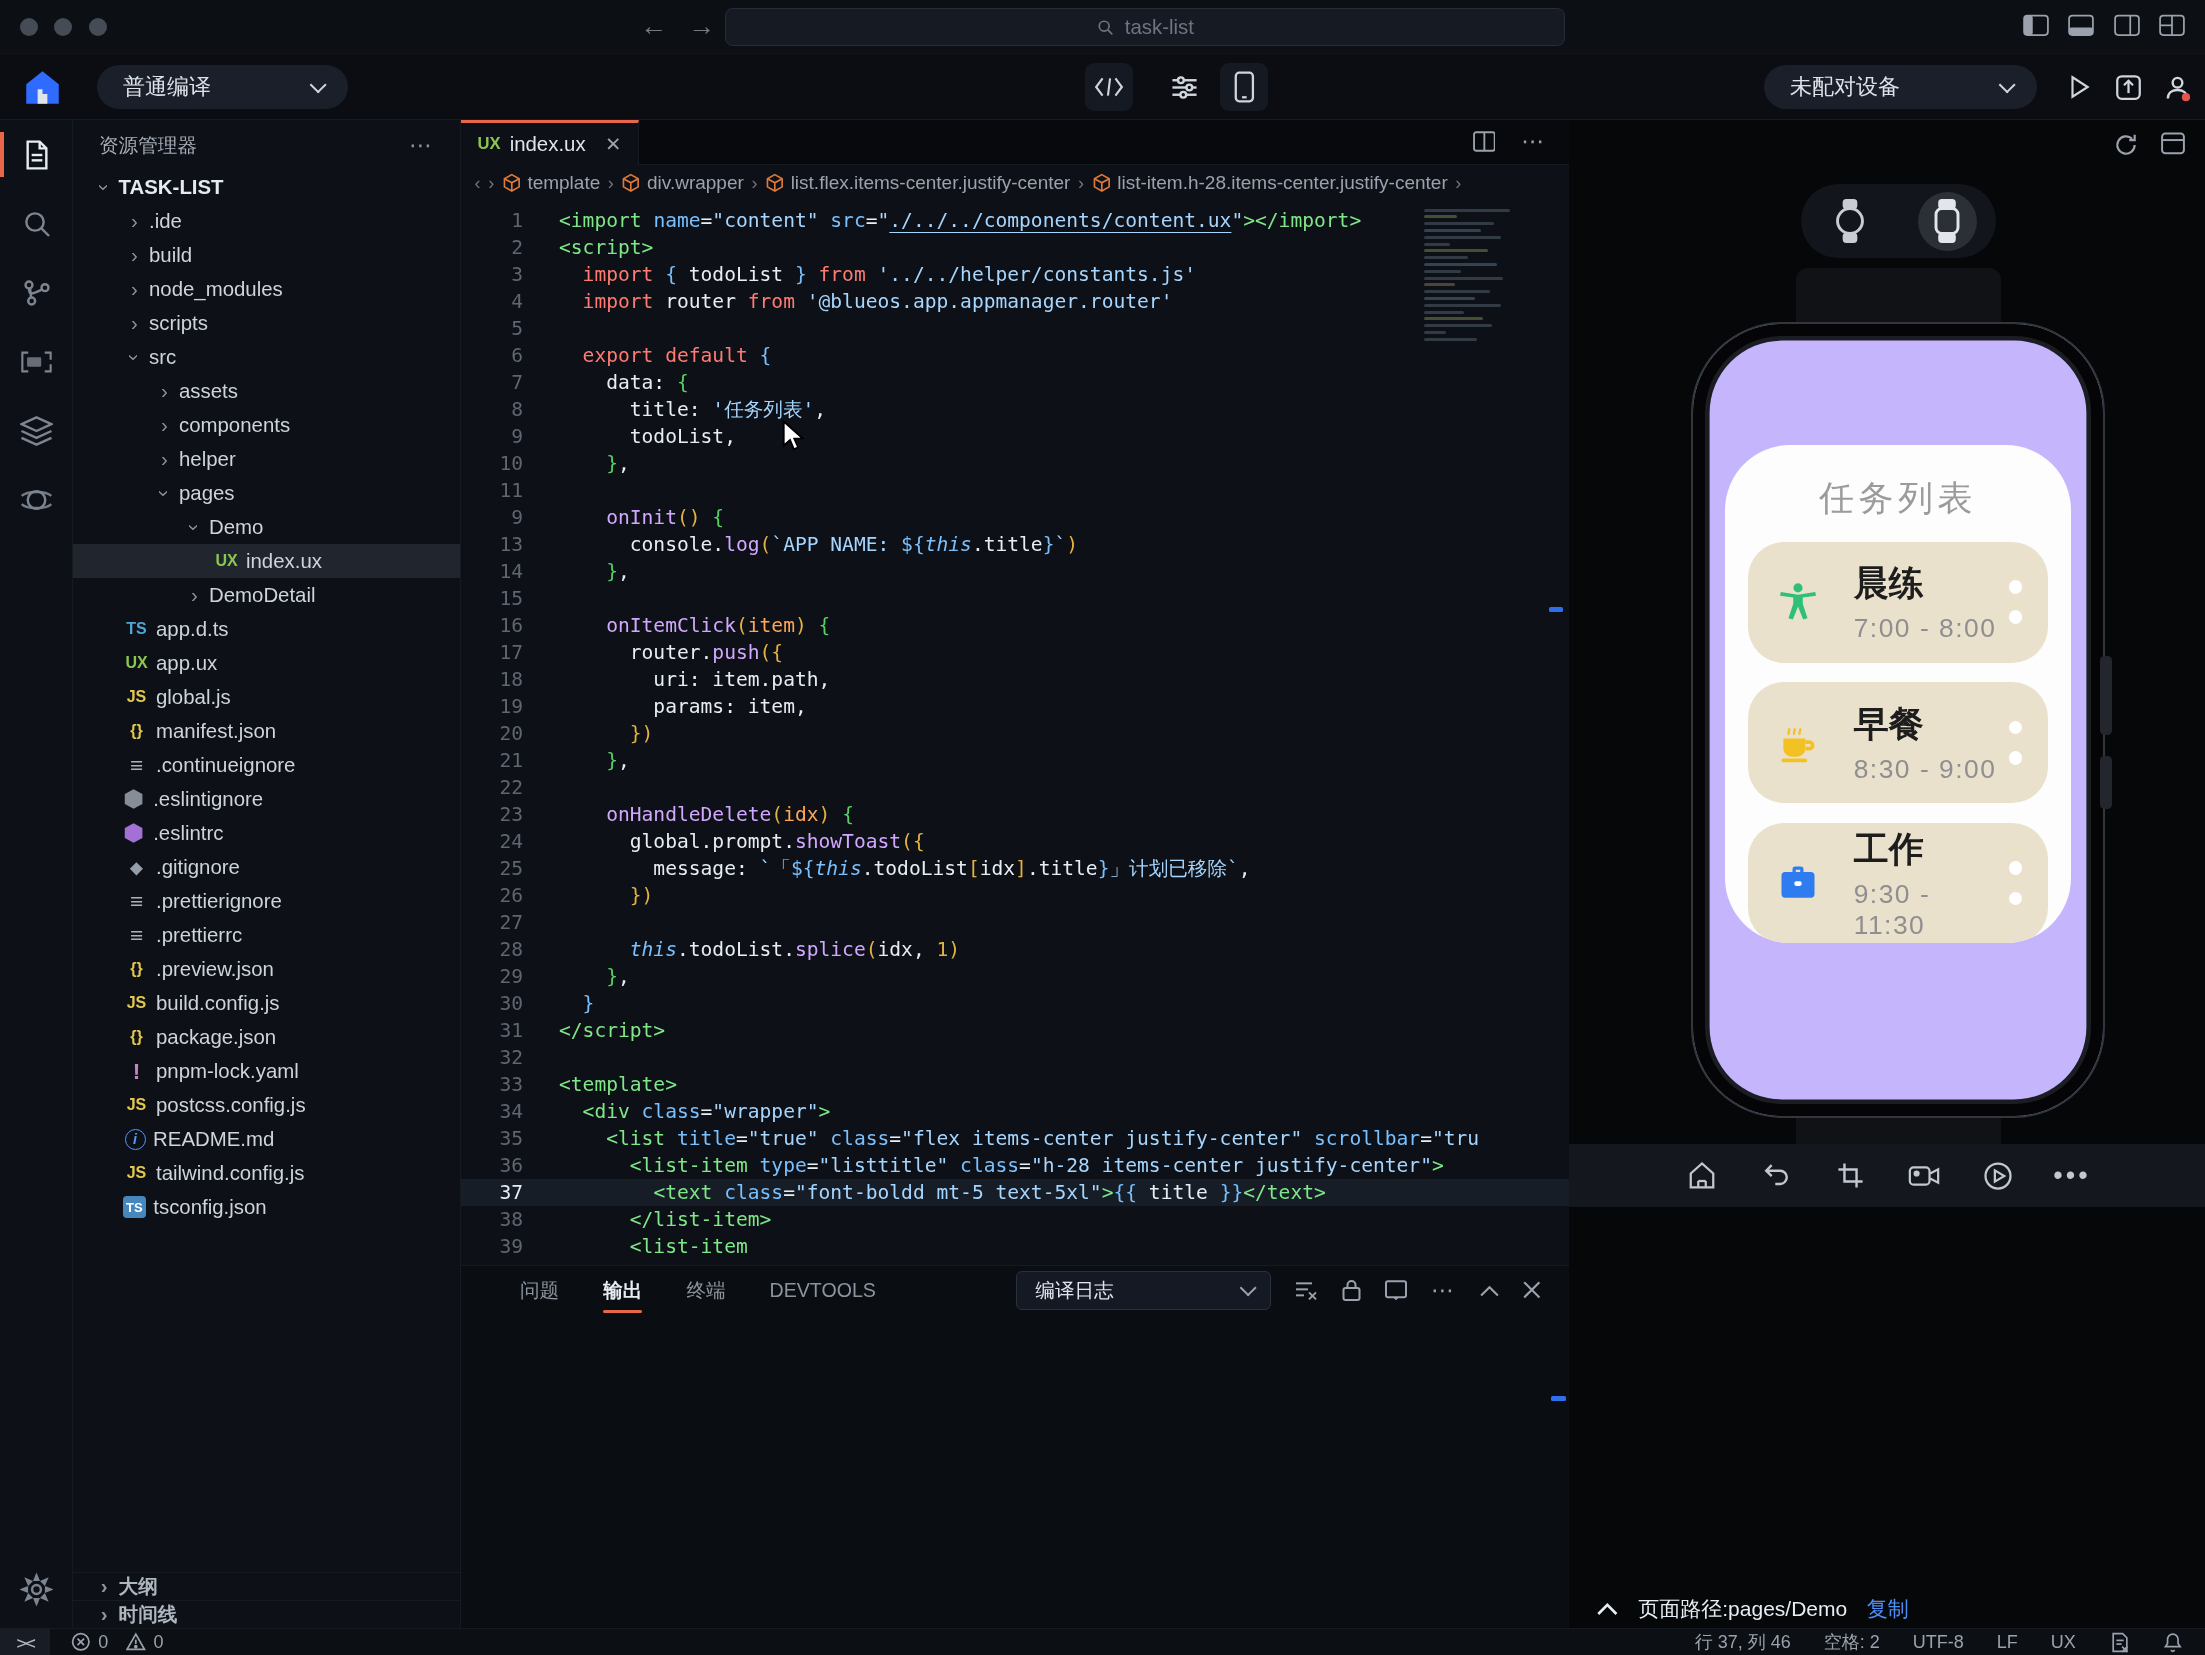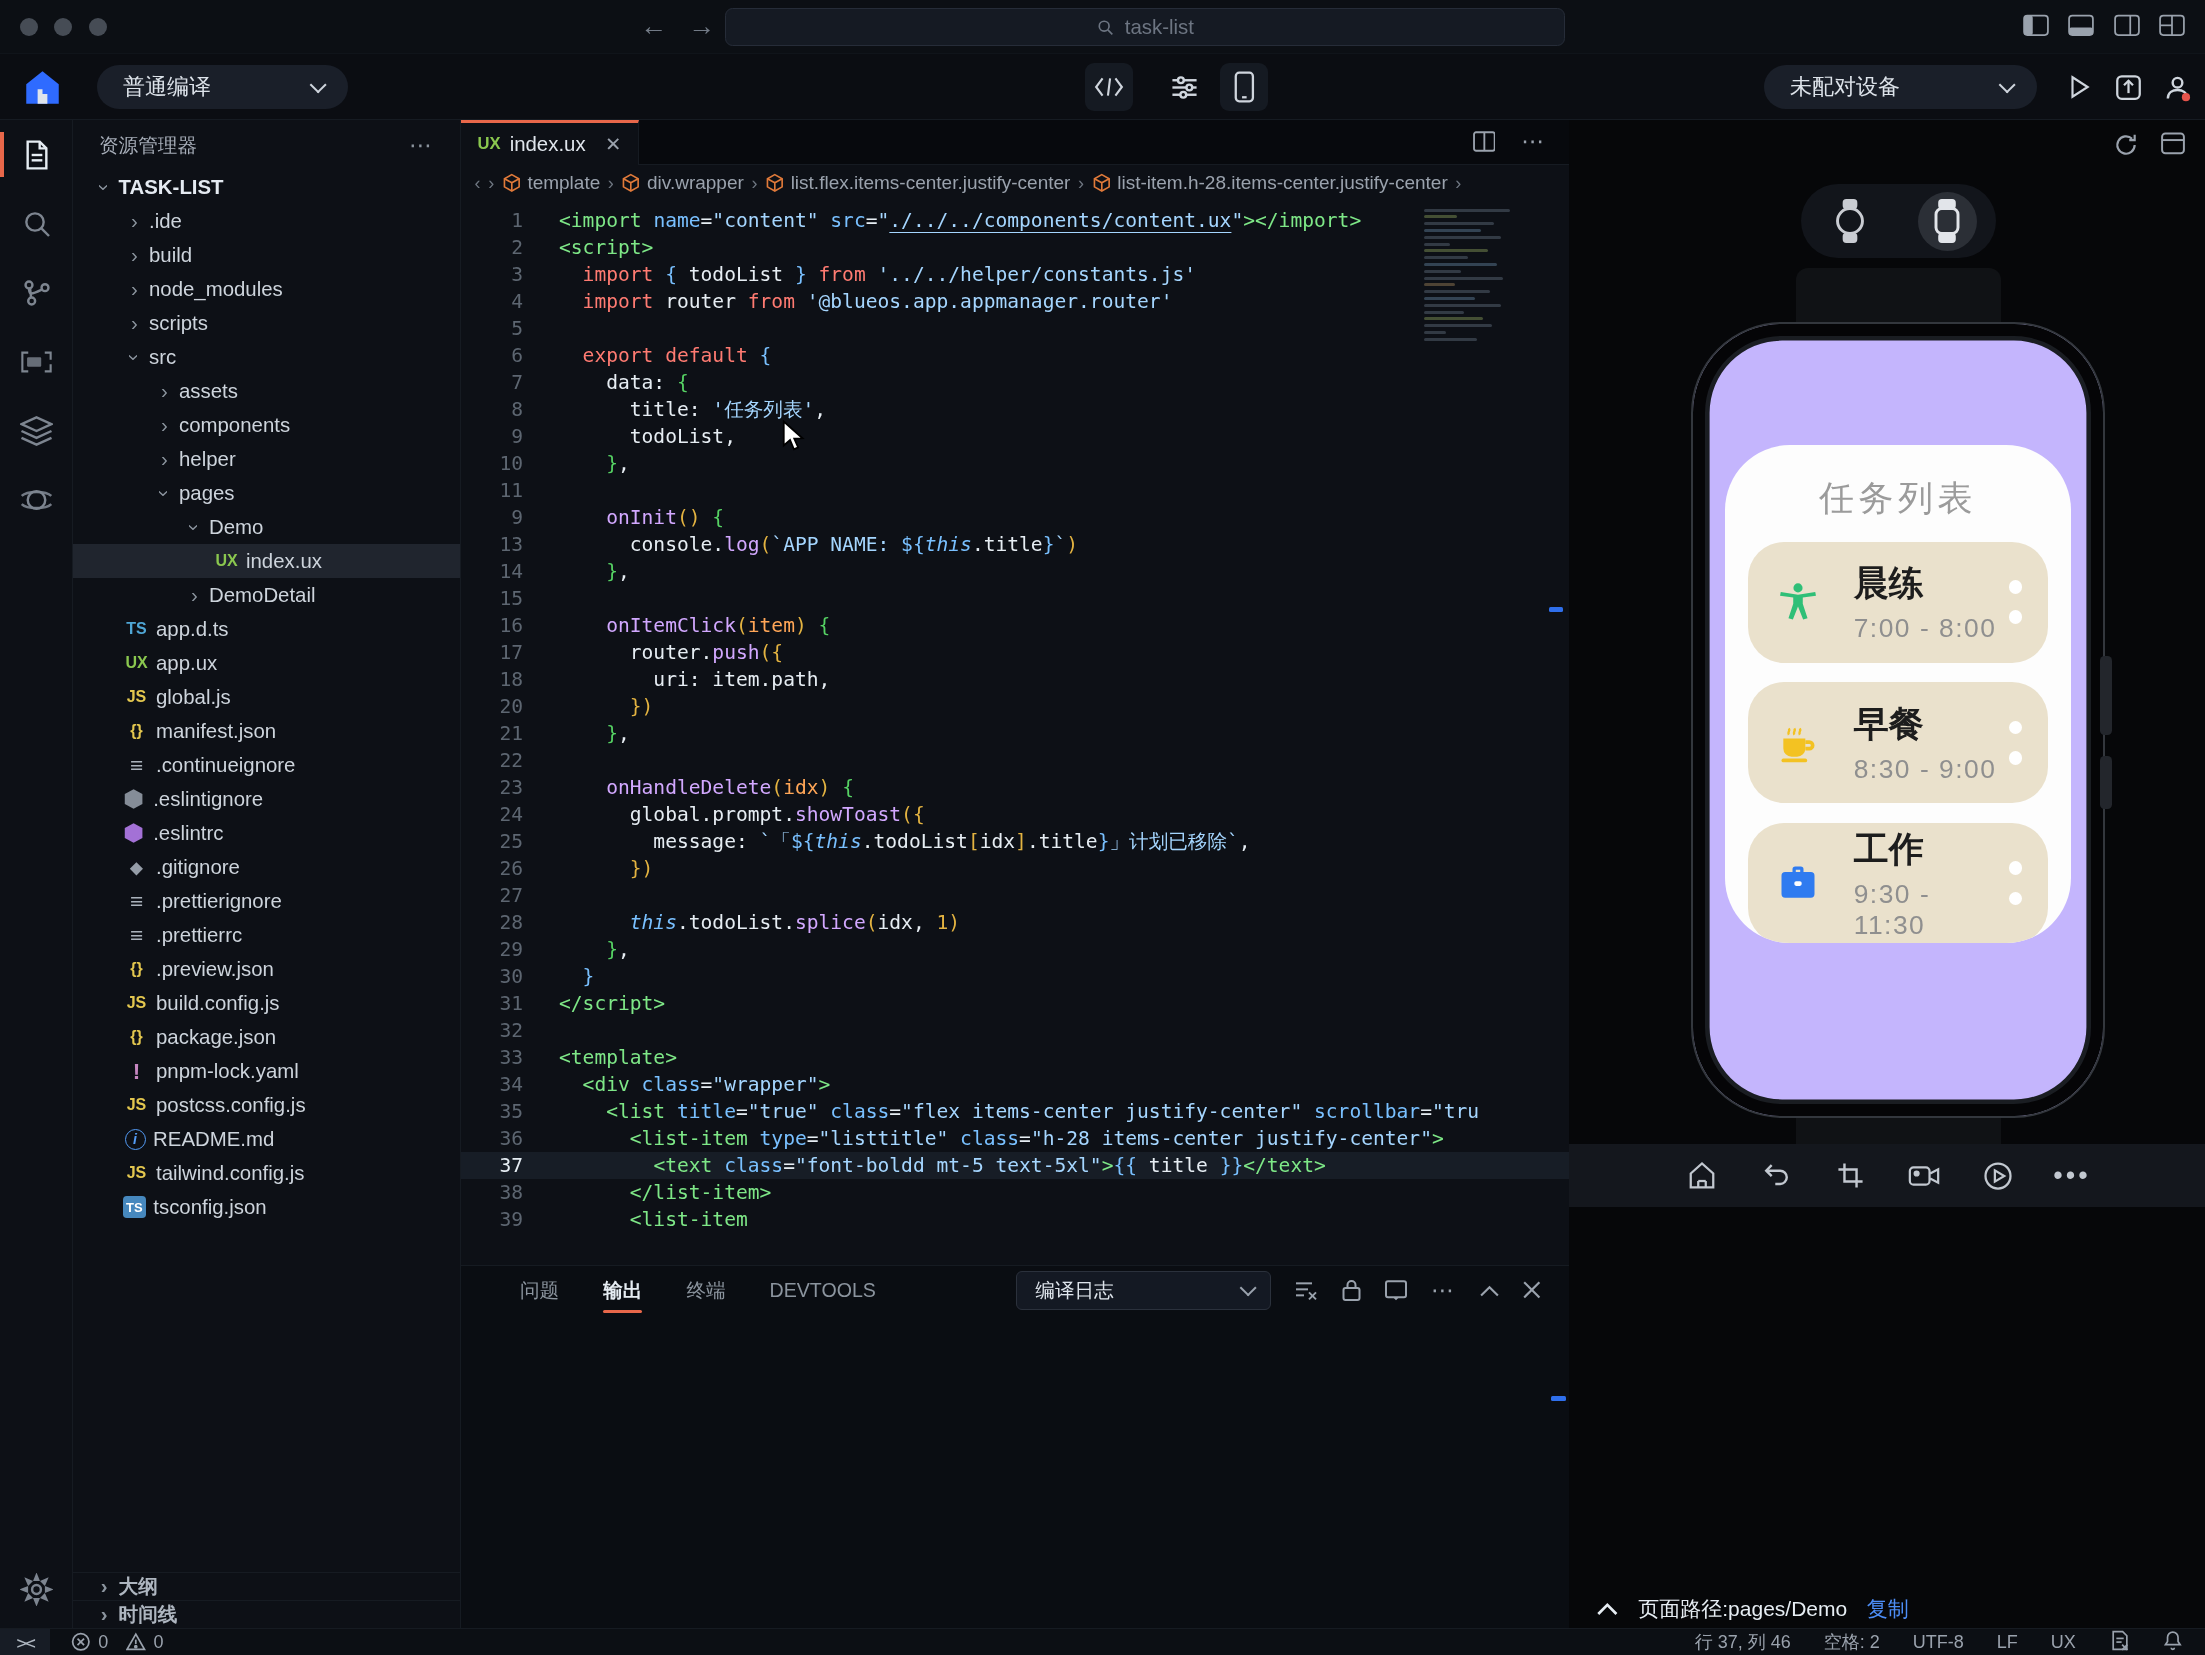--- a/index.html
+++ b/index.html
@@ -140,21 +140,21 @@
     gap:19.6px; padding-left:27px; font-size:21px; }
   .pagepath .path { color:#e6edf3; }
   .pagepath .copy { color:#4d8ef7; }
 
   
   .statusbar { background:#0c0f14; border-top:0.8px solid #161b22; display:flex; align-items:center;
     font-size:18px; color:#9aa2ad; }
   .remote { width:50px; height:100%; background:#171c25; display:flex; align-items:center; justify-content:center;
     font-family:"DejaVu Sans Mono", monospace; font-size:18px; letter-spacing:-2.3px; color:#aeb6c0; }
   .sb-left { display:flex; align-items:center; gap:7.6px; margin-left:21px; }
-  .sb-right { margin-left:auto; display:flex; gap:33px; padding-right:22.7px; }
+  .sb-right { margin-left:auto; display:flex; align-items:center; gap:33px; padding-right:22.7px; }
   .sb-item { display:flex; align-items:center; gap:6px; }
 </style>
 </head>
 <body>
 
 <div class="app">
 
   <div class="titlebar">
     <div class="lights">
       <span class="light"></span>
@@ -514,20 +514,21 @@
             <div class="cline"><span class="ln">9</span><span class="ctext"><span class="c-w">      todoList,</span></span></div>
             <div class="cline"><span class="ln">10</span><span class="ctext"><span class="c-w">    </span><span class="c-b2">}</span><span class="c-w">,</span></span></div>
             <div class="cline"><span class="ln">11</span><span class="ctext"></span></div>
             <div class="cline"><span class="ln">9</span><span class="ctext"><span class="c-w">    </span><span class="c-f">onInit</span><span class="c-b3">()</span><span class="c-w"> </span><span class="c-b2">{</span></span></div>
             <div class="cline"><span class="ln">13</span><span class="ctext"><span class="c-w">      console.</span><span class="c-f">log</span><span class="c-b3">(</span><span class="c-s">`APP NAME: </span><span class="c-pk">${</span><span class="c-th">this</span><span class="c-w">.title</span><span class="c-pk">}</span><span class="c-s">`</span><span class="c-b3">)</span></span></div>
             <div class="cline"><span class="ln">14</span><span class="ctext"><span class="c-w">    </span><span class="c-b2">}</span><span class="c-w">,</span></span></div>
             <div class="cline"><span class="ln">15</span><span class="ctext"></span></div>
             <div class="cline"><span class="ln">16</span><span class="ctext"><span class="c-w">    </span><span class="c-f">onItemClick</span><span class="c-b3">(</span><span class="c-p">item</span><span class="c-b3">)</span><span class="c-w"> </span><span class="c-b2">{</span></span></div>
             <div class="cline"><span class="ln">17</span><span class="ctext"><span class="c-w">      router.</span><span class="c-f">push</span><span class="c-b3">({</span></span></div>
             <div class="cline"><span class="ln">18</span><span class="ctext"><span class="c-w">        uri: item.path,</span></span></div>
+            <div class="cline"><span class="ln">19</span><span class="ctext"><span class="c-w">        params: item,</span></span></div>
             <div class="cline"><span class="ln">20</span><span class="ctext"><span class="c-w">      </span><span class="c-b3">})</span></span></div>
             <div class="cline"><span class="ln">21</span><span class="ctext"><span class="c-w">    </span><span class="c-b2">}</span><span class="c-w">,</span></span></div>
             <div class="cline"><span class="ln">22</span><span class="ctext"></span></div>
             <div class="cline"><span class="ln">23</span><span class="ctext"><span class="c-w">    </span><span class="c-f">onHandleDelete</span><span class="c-b3">(</span><span class="c-p">idx</span><span class="c-b3">)</span><span class="c-w"> </span><span class="c-b2">{</span></span></div>
             <div class="cline"><span class="ln">24</span><span class="ctext"><span class="c-w">      global.prompt.</span><span class="c-f">showToast</span><span class="c-b3">({</span></span></div>
             <div class="cline"><span class="ln">25</span><span class="ctext"><span class="c-w">        message: </span><span class="c-s">`「</span><span class="c-pk">${</span><span class="c-th">this</span><span class="c-w">.todoList</span><span class="c-b3">[</span><span class="c-w">idx</span><span class="c-b3">]</span><span class="c-w">.title</span><span class="c-pk">}</span><span class="c-s">」计划已移除`</span><span class="c-w">,</span></span></div>
             <div class="cline"><span class="ln">26</span><span class="ctext"><span class="c-w">      </span><span class="c-b3">})</span></span></div>
             <div class="cline"><span class="ln">27</span><span class="ctext"></span></div>
             <div class="cline"><span class="ln">28</span><span class="ctext"><span class="c-w">      </span><span class="c-th">this</span><span class="c-w">.todoList.</span><span class="c-f">splice</span><span class="c-b3">(</span><span class="c-w">idx, </span><span class="c-num">1</span><span class="c-b3">)</span></span></div>
             <div class="cline"><span class="ln">29</span><span class="ctext"><span class="c-w">    </span><span class="c-b2">}</span><span class="c-w">,</span></span></div>

